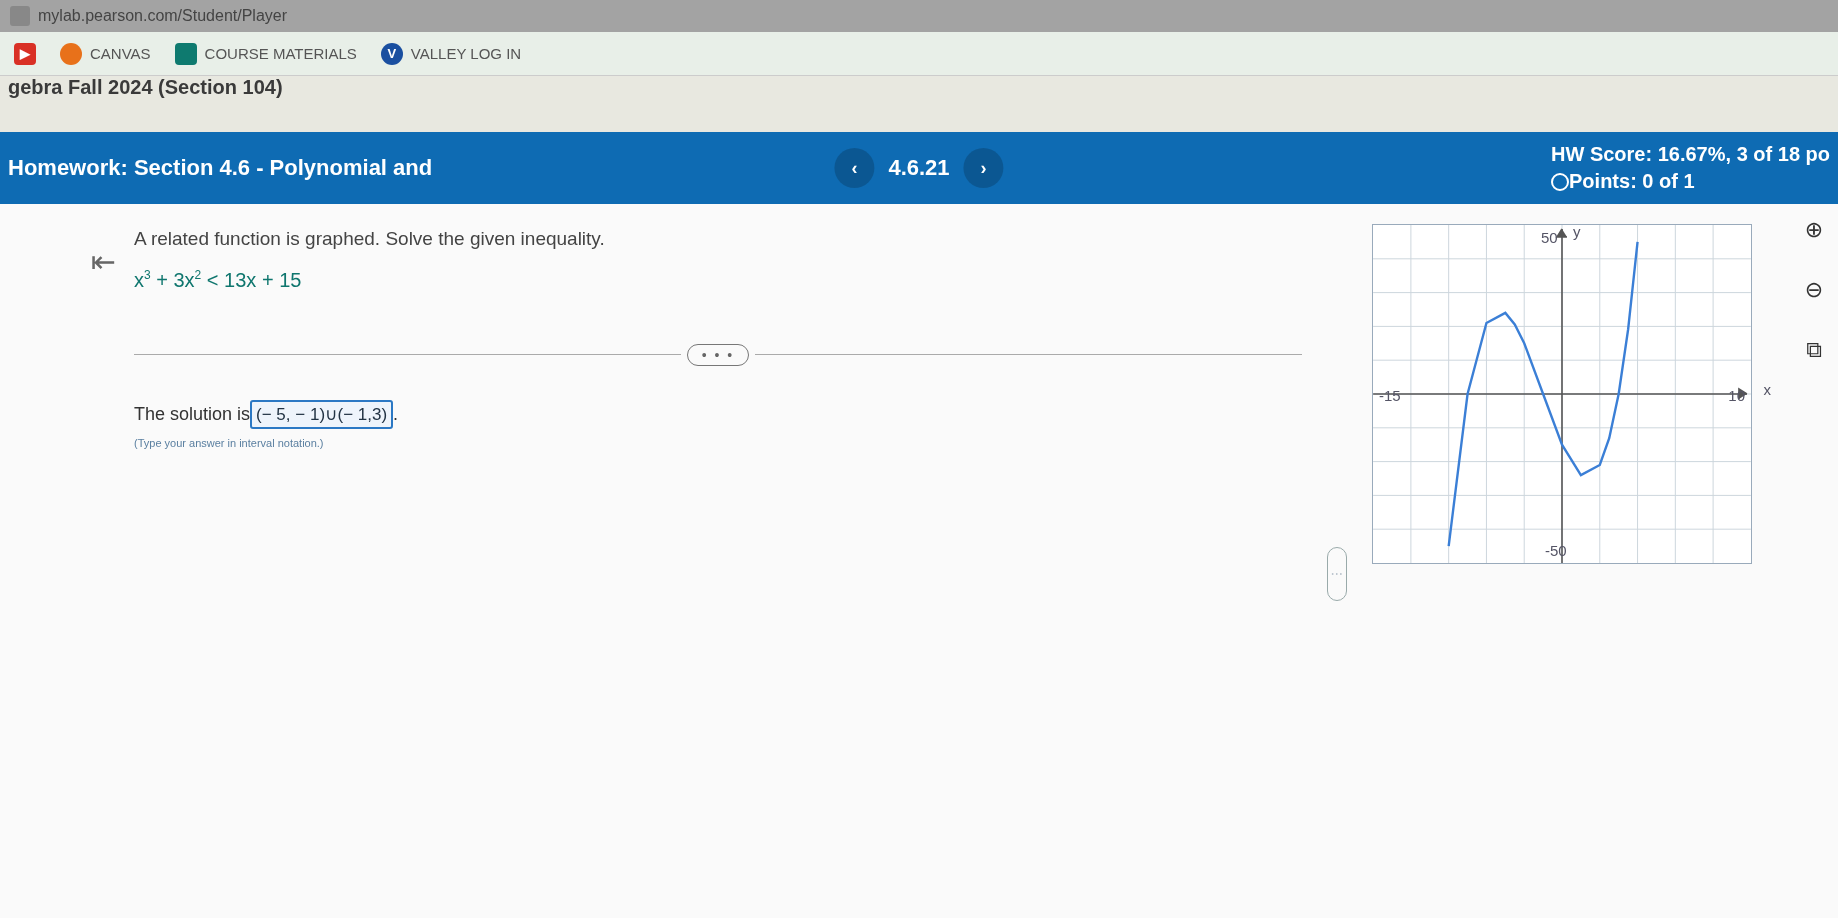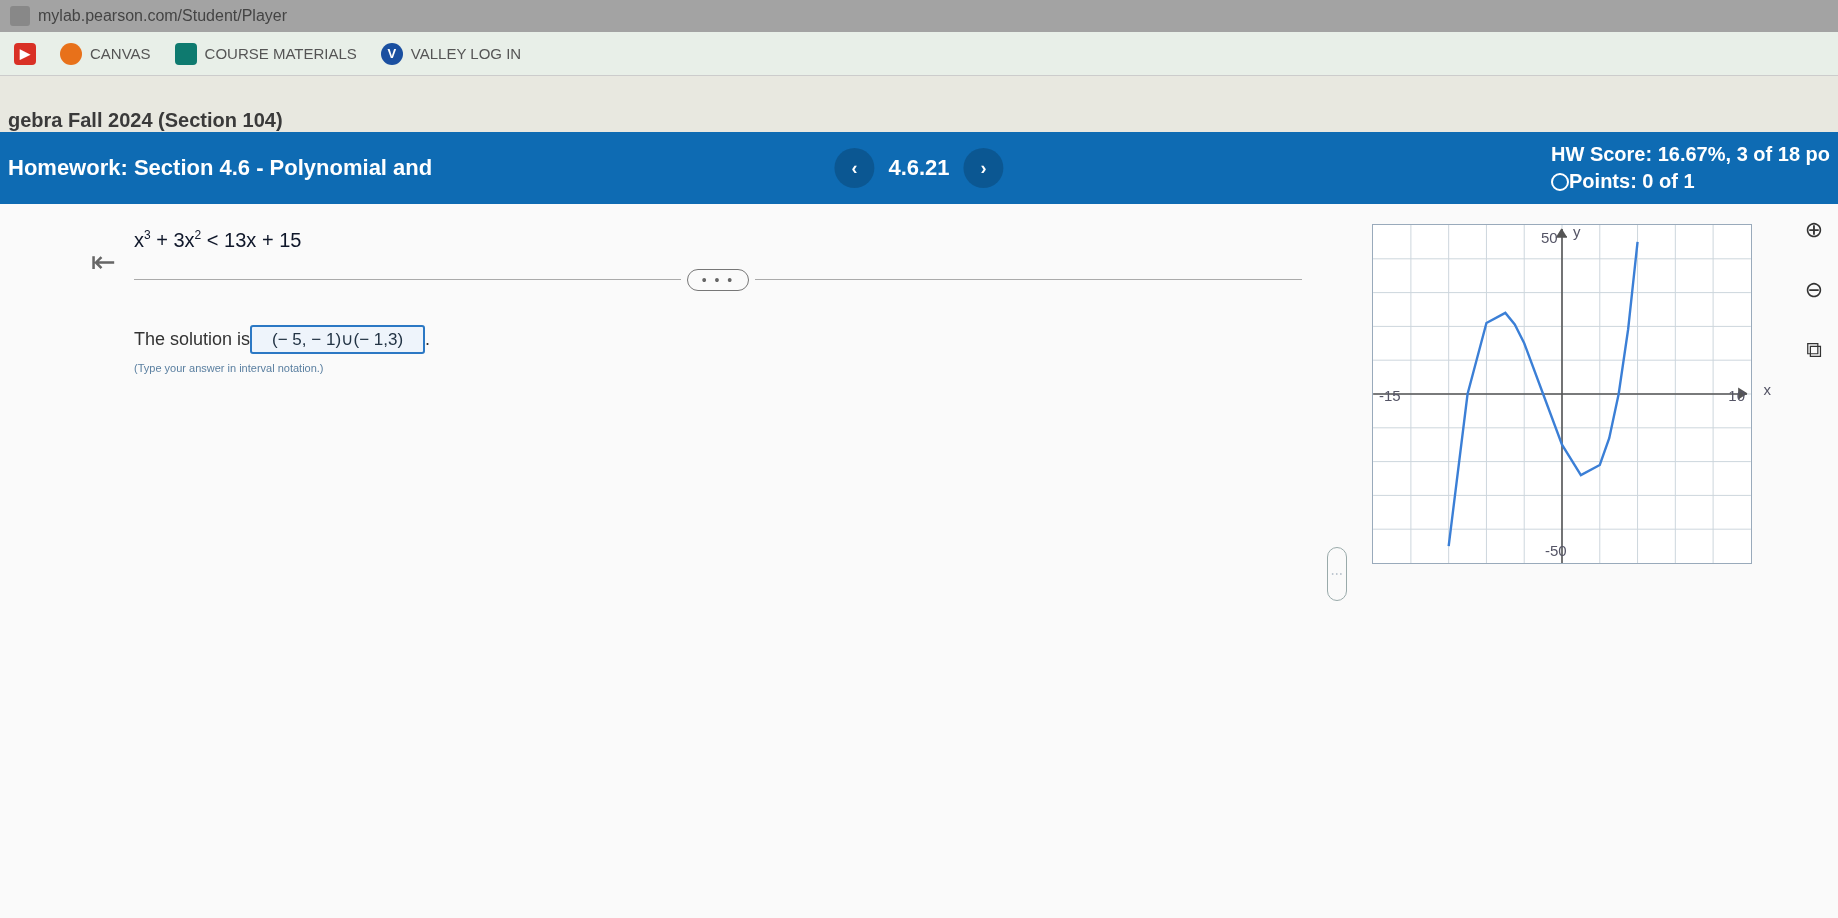--- a/index.html
+++ b/index.html
@@ -9,45 +9,45 @@
 .url-bar .icon { width: 20px; height: 20px; margin-right: 8px; background: #888; border-radius: 3px; }
 
 .bookmarks { height: 44px; background: #e8efe8; display: flex; align-items: center; gap: 24px; padding: 0 14px; border-bottom: 1px solid #ccc; }
 .bm-item { display: flex; align-items: center; gap: 8px; color: #555; font-size: 15px; font-weight: 500; cursor: pointer; }
 .bm-icon { width: 22px; height: 22px; border-radius: 4px; display: flex; align-items: center; justify-content: center; font-size: 13px; font-weight: bold; }
 .bm-red { background: #d93025; color: #fff; }
 .bm-orange { background: #e8711a; color: #fff; border-radius: 50%; }
 .bm-teal { background: #0e7a6f; color: #fff; }
 .bm-blue { background: #1a4fa0; color: #fff; border-radius: 50%; }
 
-.course-band { height: 56px; background: #e8e8e0; display: flex; align-items: flex-end; padding: 0 8px; color: #3a3a3a; font-size: 20px; font-weight: 600; }
+.course-band { height: 56px; background: #e8e8e0; display: flex; align-items: flex-start; padding: 0 8px; color: #3a3a3a; font-size: 20px; font-weight: 600; }
 
 .hw-bar { height: 72px; background: #0e6bb3; display: flex; align-items: center; color: #fff; padding: 0 8px; position: relative; }
 .hw-title { font-size: 22px; font-weight: 600; flex: 0 0 auto; }
 .hw-nav { position: absolute; left: 50%; transform: translateX(-50%); display: flex; align-items: center; gap: 14px; }
 .hw-nav .nav-btn { width: 40px; height: 40px; border-radius: 50%; background: rgba(0,0,0,0.18); display: flex; align-items: center; justify-content: center; font-size: 18px; font-weight: bold; cursor: pointer; }
 .hw-nav .qnum { font-size: 22px; font-weight: 700; }
 .hw-right { margin-left: auto; text-align: right; font-size: 20px; font-weight: 600; line-height: 1.35; }
 .hw-right .pts { display: flex; align-items: center; }
 .hw-right .circle { width: 18px; height: 18px; border: 2.5px solid #fff; border-radius: 50%; display: inline-block; }
 
 .content { display: flex; padding: 18px 6px 0 6px; gap: 18px; background: #fafafa; height: calc(918px - 32px - 44px - 56px - 64px); position: relative; }
 
 .back-col { width: 110px; display: flex; justify-content: flex-end; padding-top: 22px; }
 .back-btn { font-size: 30px; color: #666; cursor: pointer; }
 
 .left-pane { flex: 1; padding-top: 6px; }
 .prompt { color: #444; font-size: 19px; margin-bottom: 18px; }
-.ineq { color: #0f172a; font-size: 20px; margin-bottom: 17px; }
+.ineq { color: #0f766e; font-size: 20px; margin-bottom: 52px; }
 .ineq sup { font-size: 12px; vertical-align: super; }
 .divider-row { display: flex; align-items: center; margin-bottom: 34px; }
 .divider-line { flex: 1; height: 1px; background: #aaa; }
 .pill { border: 1.5px solid #777; border-radius: 14px; padding: 2px 14px; color: #666; font-size: 14px; letter-spacing: 2px; margin: 0 6px; cursor: pointer; }
 .sol-line { color: #333; font-size: 18px; display: flex; align-items: center; }
-.ans-chip { border: 2px solid #2b78c4; background: #eef4fb; color: #234; padding: 2px 20px; border-radius: 3px; font-size: 17px; }
+.ans-chip { border: 2px solid #2b78c4; background: #eef4fb; color: #234; padding: 2px 4px; border-radius: 3px; font-size: 17px; }
 .hint { color: #5a7fa0; font-size: 11px; margin-top: 8px; }
 
 .mid-handle { width: 34px; display: flex; align-items: center; justify-content: center; }
 .handle-pill { width: 20px; height: 54px; border: 1.5px solid #9aa; border-radius: 12px; display: flex; align-items: center; justify-content: center; color: #89a; font-size: 12px; cursor: grab; writing-mode: vertical-rl; }
 
 .right-pane { width: 460px; padding-top: 2px; position: relative; }
 .graph-wrap { width: 380px; height: 340px; border: 1px solid #9ab; position: relative; background: #fff; }
 .graph-wrap svg { width: 100%; height: 100%; display: block; }
 .axis-lbl { position: absolute; font-size: 15px; color: #556; }
 .lbl-y { top: -2px; left: 200px; }
@@ -106,20 +106,21 @@
   </div>
 </div>
 
 <div class="content">
 
   <div class="back-col">
     <span class="back-btn">⇤</span>
   </div>
 
   <div class="left-pane">
+    <div class="prompt">A related function is graphed. Solve the given inequality.</div>
     <div class="ineq">x<sup>3</sup> + 3x<sup>2</sup> &lt; 13x + 15</div>
 
     <div class="divider-row">
       <div class="divider-line"></div>
       <div class="pill">• • •</div>
       <div class="divider-line"></div>
     </div>
 
     <div class="sol-line">
       <span>The solution is</span>

